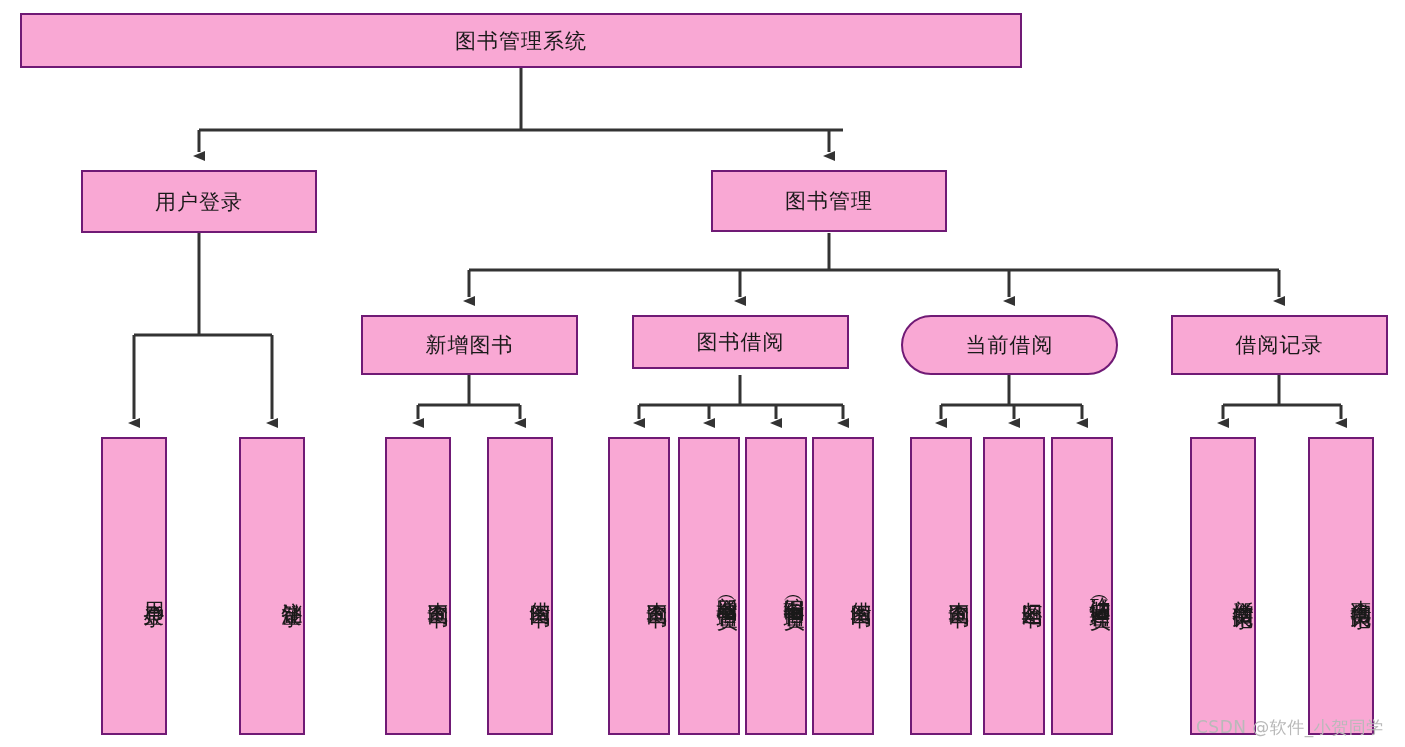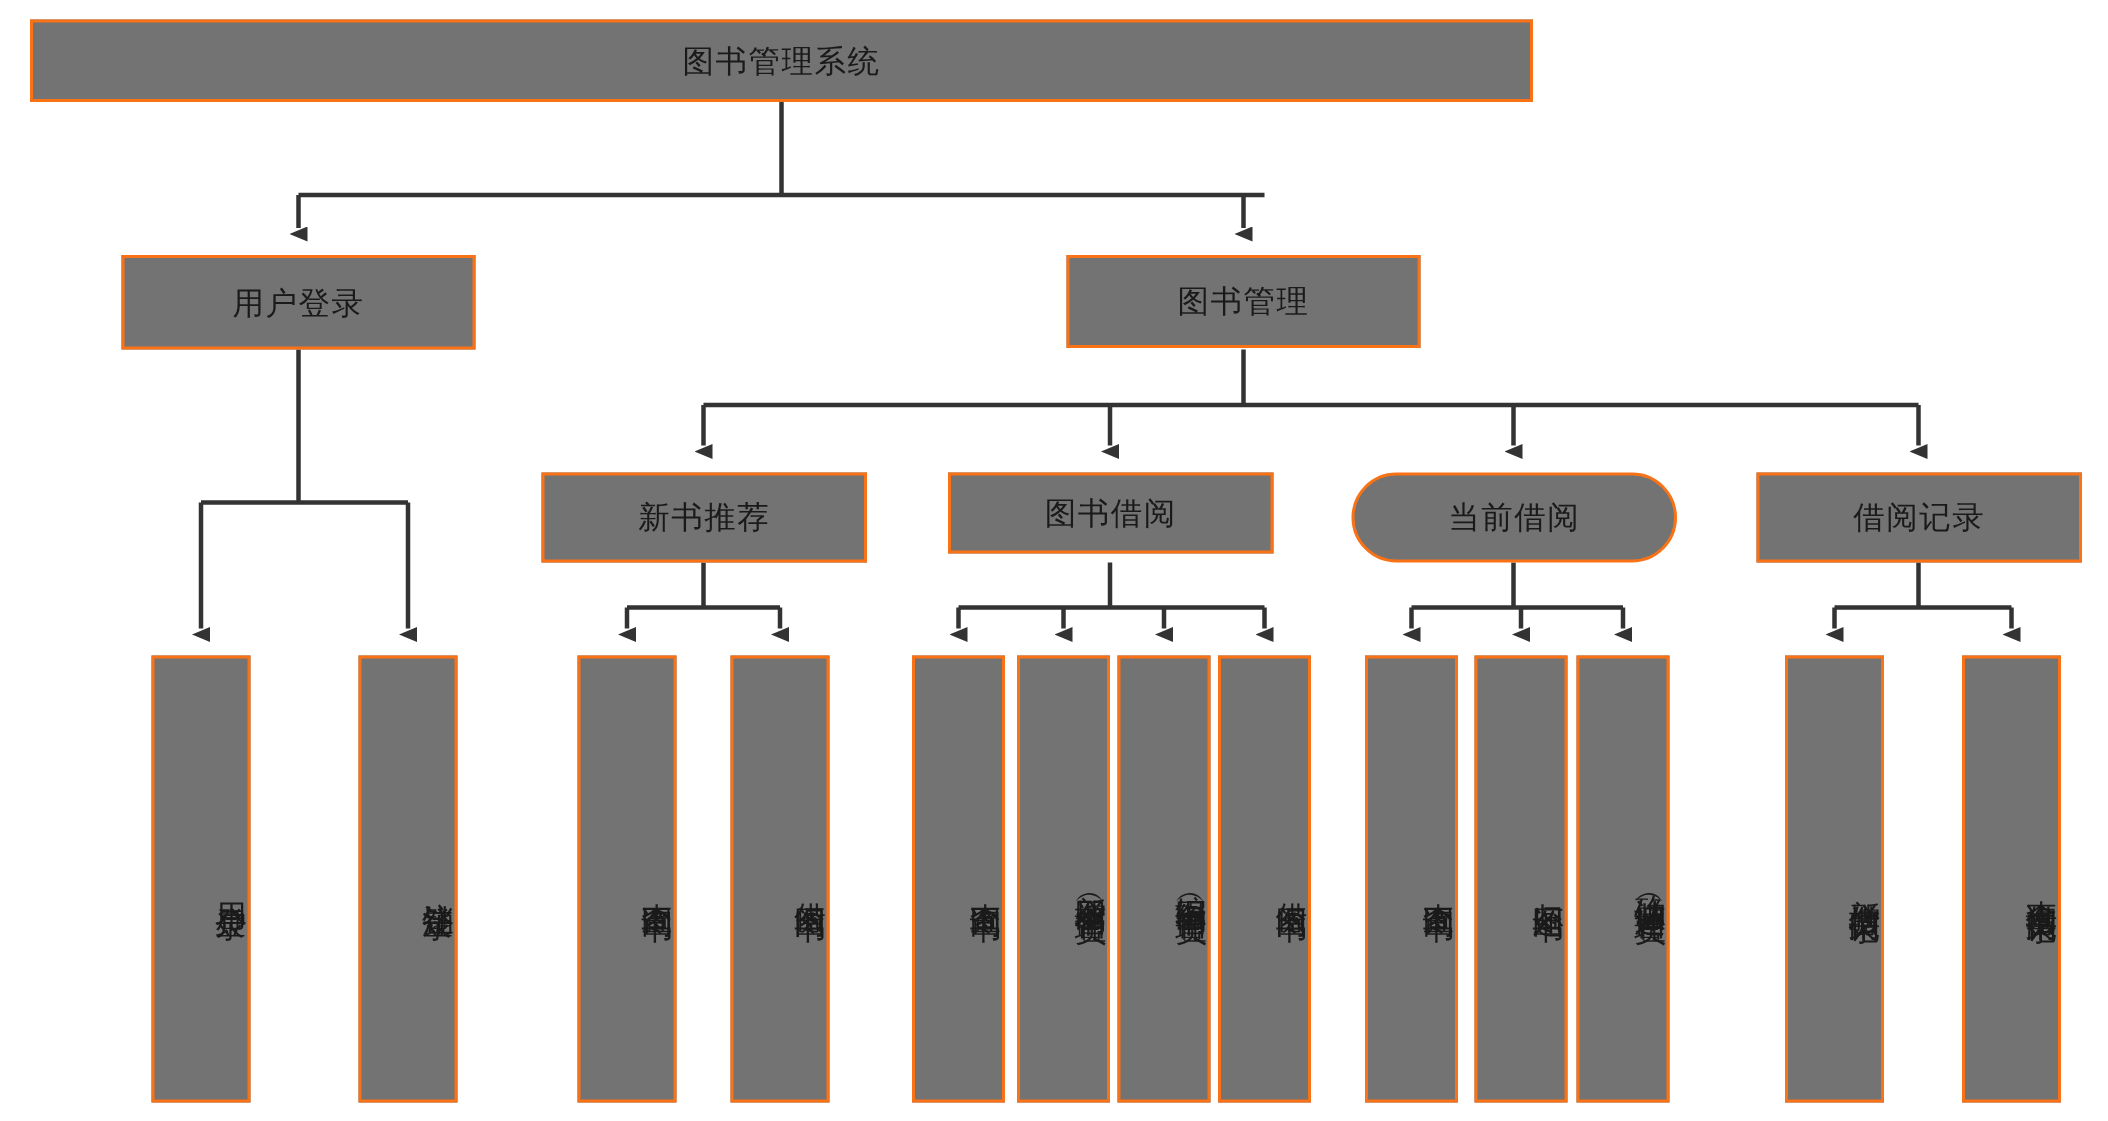--- a/index.html
+++ b/index.html
@@ -19,22 +19,22 @@
     position: absolute;
     left: 0;
     top: 0;
     width: 1405px;
     height: 747px;
     pointer-events: none;
   }
   .node {
     position: absolute;
     box-sizing: border-box;
-    border: 2px solid #f97316;
-    background: #737373;
+    border: 2px solid #701a75;
+    background: #f9a8d4;
     display: flex;
     align-items: center;
     justify-content: center;
     color: #1a1a1a;
     font-family: Liberation Serif, serif;
   }
   .node.h {
     font-size: 21px;
     letter-spacing: 1px;
   }
@@ -121,21 +121,21 @@
   </div>
 
   <div class="node h" style="left:81px;top:170px;width:236px;height:63px;">
     <span>用户登录</span>
   </div>
   <div class="node h" style="left:711px;top:170px;width:236px;height:62px;">
     <span>图书管理</span>
   </div>
 
   <div class="node h" style="left:361px;top:315px;width:217px;height:60px;">
-    <span>新书推荐</span>
+    <span>新增图书</span>
   </div>
   <div class="node h" style="left:632px;top:315px;width:217px;height:54px;">
     <span>图书借阅</span>
   </div>
   <div class="node h" style="left:901px;top:315px;width:217px;height:60px;border-radius:30px;">
     <span>当前借阅</span>
   </div>
   <div class="node h" style="left:1171px;top:315px;width:217px;height:60px;">
     <span>借阅记录</span>
   </div>
@@ -173,14 +173,15 @@
   <div class="node v" style="left:1051px;top:437px;width:62px;height:298px;">
     <span>确认归还（管理员）</span>
   </div>
   <div class="node v" style="left:1190px;top:437px;width:66px;height:298px;">
     <span>新增借阅记录</span>
   </div>
   <div class="node v" style="left:1308px;top:437px;width:66px;height:298px;">
     <span>查询借阅记录</span>
   </div>
 
+  <div class="watermark" style="left:1196px;top:716px;">CSDN @软件_小贺同学</div>
 
 </div>
 
 </body></html>

